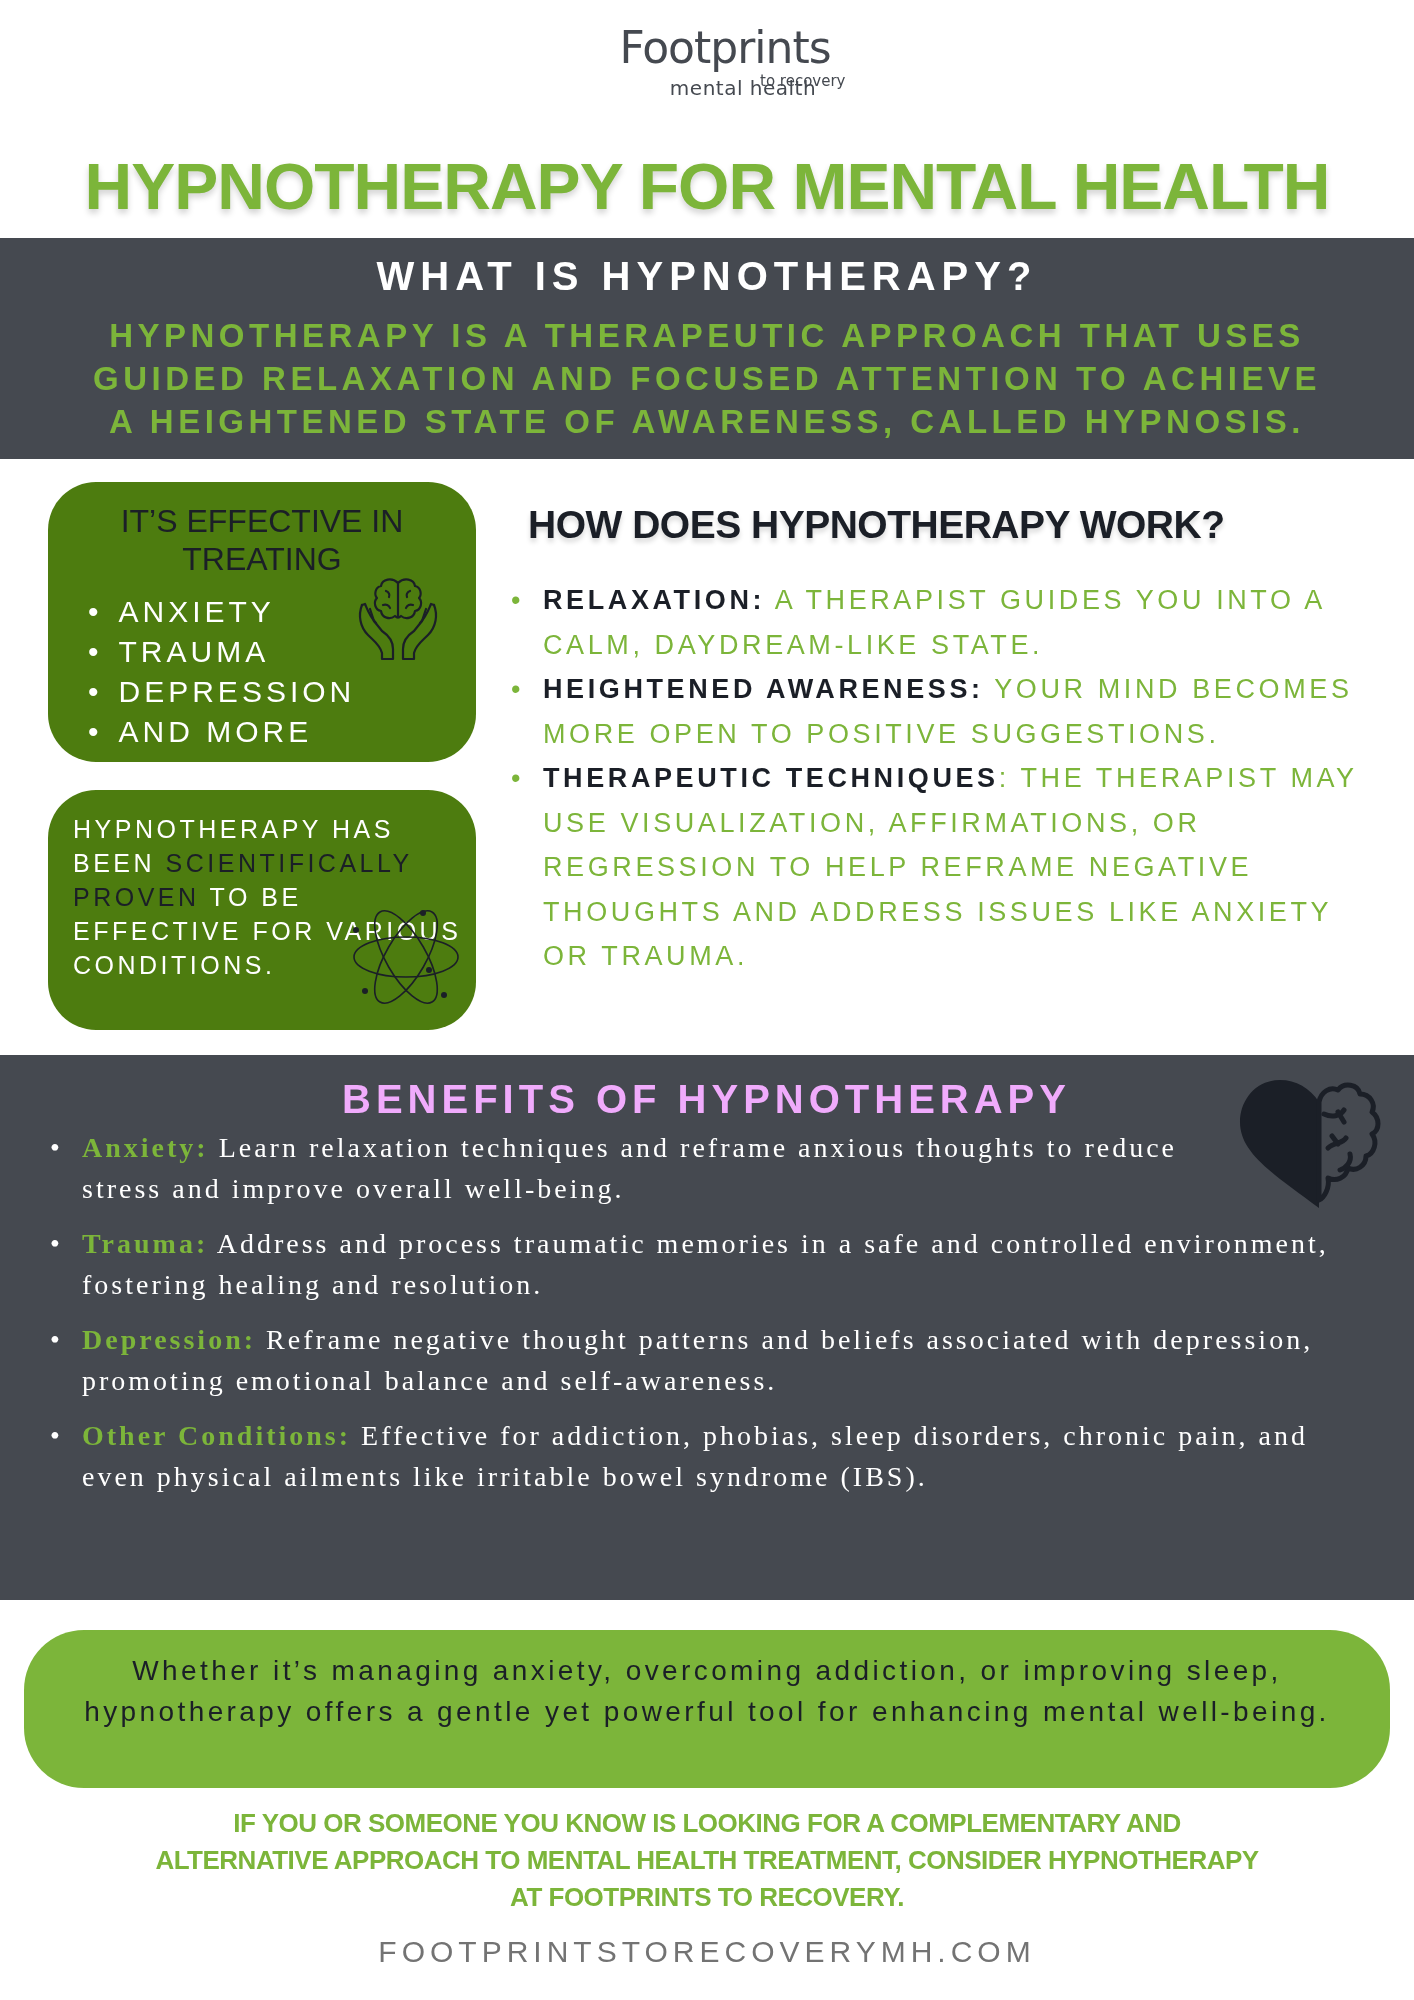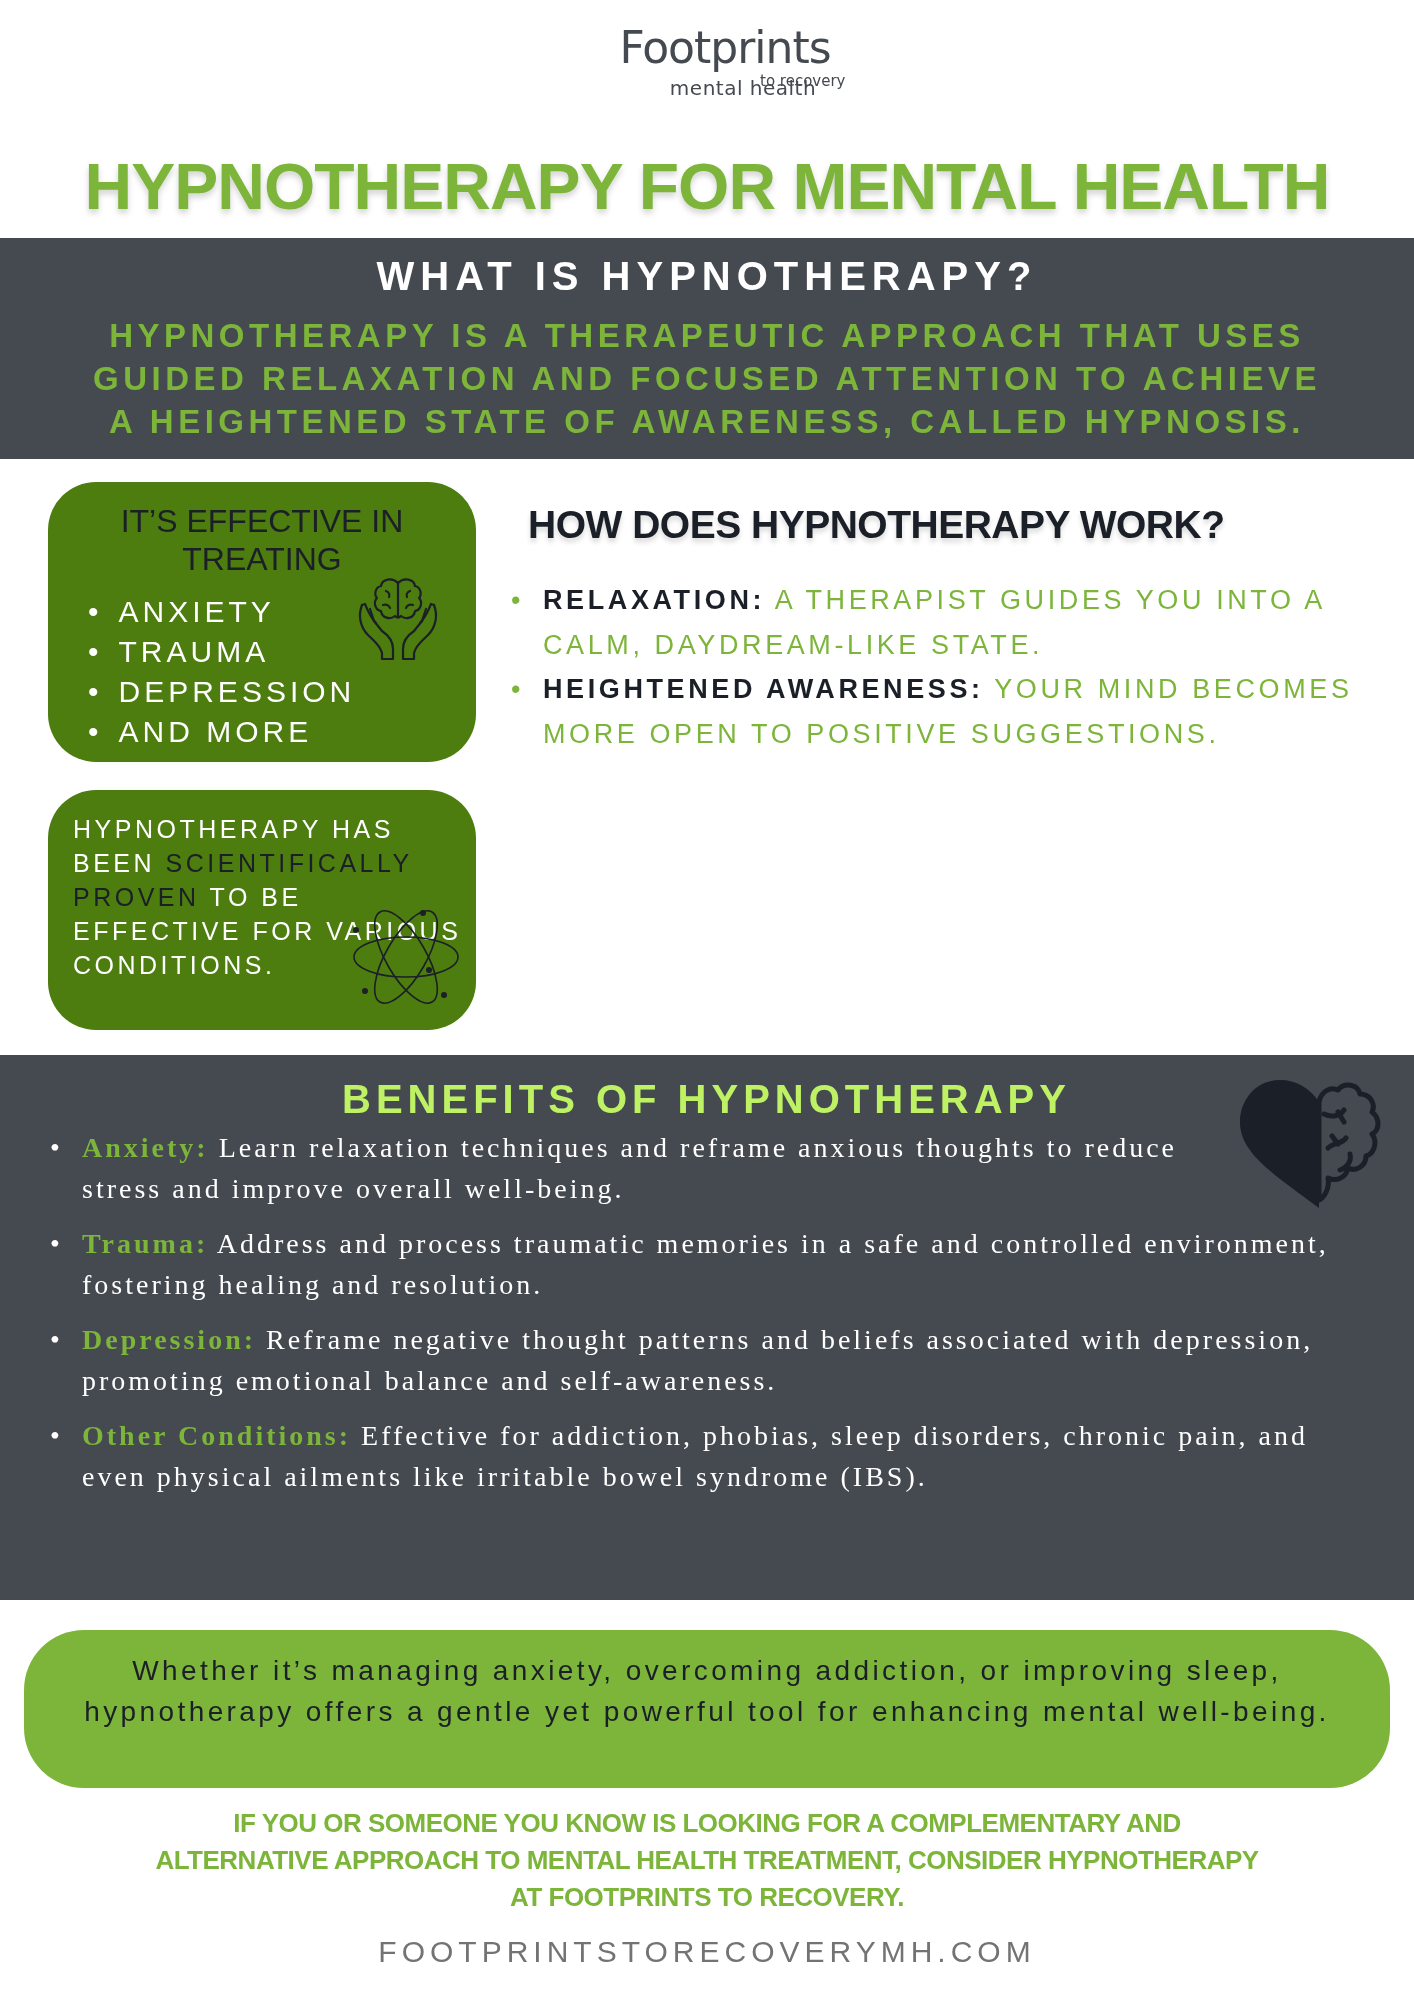--- a/index.html
+++ b/index.html
@@ -30,21 +30,21 @@
     .proven-text .dark { color: #1b1f27; }
     .icon-atom { position: absolute; left: 303px; top: 115px; width: 110px; height: 105px; }
 
     .how-title { position: absolute; left: 528px; top: 503px; font-size: 39px; font-weight: bold; color: #1b1f27; letter-spacing: -0.5px; text-shadow: 0 4px 5px rgba(0,0,0,0.15); }
     .how-list { position: absolute; left: 508px; top: 578px; width: 880px; list-style: none; }
     .how-list li { position: relative; padding-left: 35px; font-size: 27px; line-height: 44.5px; letter-spacing: 3.6px; color: #7cb53a; }
     .how-list li::before { content: "\2022"; position: absolute; left: 3px; top: 0; color: #7cb53a; }
     .how-list .term { color: #1b1f27; font-weight: bold; }
 
     .benefits-band { position: absolute; top: 1055px; left: 0; width: 1414px; height: 545px; background: #454950; }
-    .benefits-title { position: absolute; top: 22px; left: 0; width: 1414px; text-align: center; font-size: 40px; font-weight: bold; color: #bef264; letter-spacing: 5px; padding-right: 1px; }
+    .benefits-title { position: absolute; top: 22px; left: 0; width: 1414px; text-align: center; font-size: 40px; font-weight: bold; color: #f0abfc; letter-spacing: 5px; padding-right: 1px; }
     .icon-heartbrain { position: absolute; left: 1220px; top: 15px; width: 170px; height: 140px; }
     .benefits-list { position: absolute; left: 50px; top: 72px; width: 1290px; list-style: none; font-family: Liberation Serif, serif; }
     .benefits-list li { position: relative; padding-left: 32px; color: #ffffff; font-size: 28px; line-height: 41px; letter-spacing: 3px; margin-bottom: 14px; }
     .benefits-list li::before { content: "\2022"; position: absolute; left: 0; top: 0; }
     .benefits-list .term { color: #7cb53a; font-weight: bold; }
 
     .card-closing { position: absolute; left: 24px; top: 1630px; width: 1366px; height: 158px; background: #7cb53a; border-radius: 60px; }
     .closing-text { position: absolute; top: 20px; width: 100%; text-align: center; font-size: 28px; line-height: 41px; letter-spacing: 3.4px; color: #1b1f27; padding: 0 24px; }
 
     .cta-text { position: absolute; top: 1805px; left: 0; width: 1414px; text-align: center; font-weight: bold; font-size: 26px; line-height: 37px; color: #7cb53a; letter-spacing: -0.5px; }
@@ -110,20 +110,21 @@
     <circle cx="78" cy="65" r="3" fill="#1b1f27" stroke="none"></circle>
     <circle cx="14" cy="86" r="3" fill="#1b1f27" stroke="none"></circle>
     <circle cx="93" cy="90" r="3" fill="#1b1f27" stroke="none"></circle>
   </svg>
 </div>
 
 <h2 class="how-title">HOW DOES HYPNOTHERAPY WORK?</h2>
 <ul class="how-list">
   <li><span class="term">RELAXATION:</span><span> </span><span>A THERAPIST GUIDES YOU INTO A CALM, DAYDREAM-LIKE STATE.</span></li>
   <li><span class="term">HEIGHTENED AWARENESS:</span><span> </span><span>YOUR MIND BECOMES MORE OPEN TO POSITIVE SUGGESTIONS.</span></li>
+  <li><span class="term">THERAPEUTIC TECHNIQUES</span><span>: </span><span>THE THERAPIST MAY USE VISUALIZATION, AFFIRMATIONS, OR REGRESSION TO HELP REFRAME NEGATIVE THOUGHTS AND ADDRESS ISSUES LIKE ANXIETY OR TRAUMA.</span></li>
 </ul>
 
 <section class="benefits-band">
   <h2 class="benefits-title">BENEFITS OF HYPNOTHERAPY</h2>
   <svg class="icon-heartbrain" viewBox="0 0 170 140">
     <path d="M99 32 C90 18 76 10 60 10 C36 10 20 30 20 52 C20 82 50 102 99 138 Z" fill="#1b1f27"></path>
     <path d="M99 32 C101 22 110 16 118 20 C124 12 138 14 140 24 C150 24 156 34 152 42 C160 48 160 60 152 64 C158 72 154 84 146 86 C146 96 136 102 128 98 C126 108 116 112 108 108 C110 118 104 128 99 130 L99 32 Z" fill="none" stroke="#1b1f27" stroke-width="5" stroke-linejoin="round" stroke-linecap="round"></path>
     <path d="M104 44 C112 48 120 46 124 40 M118 42 L124 52" fill="none" stroke="#1b1f27" stroke-width="5" stroke-linecap="round"></path>
     <path d="M108 78 C114 72 122 74 126 68 M112 66 L118 74" fill="none" stroke="#1b1f27" stroke-width="5" stroke-linecap="round"></path>
     <path d="M130 84 C132 92 126 98 120 100" fill="none" stroke="#1b1f27" stroke-width="5" stroke-linecap="round"></path>

